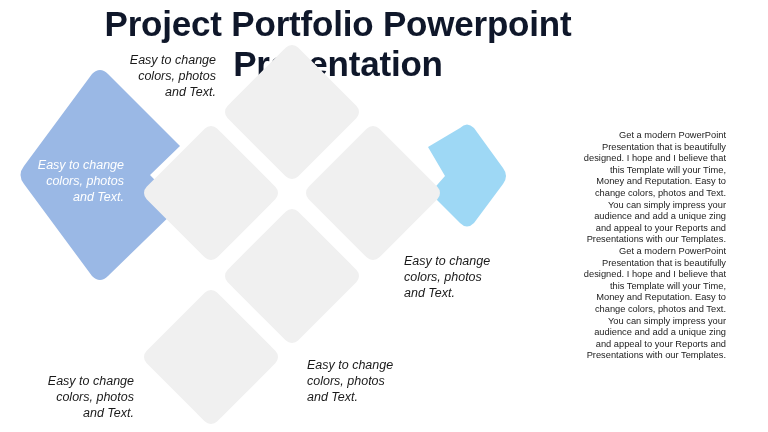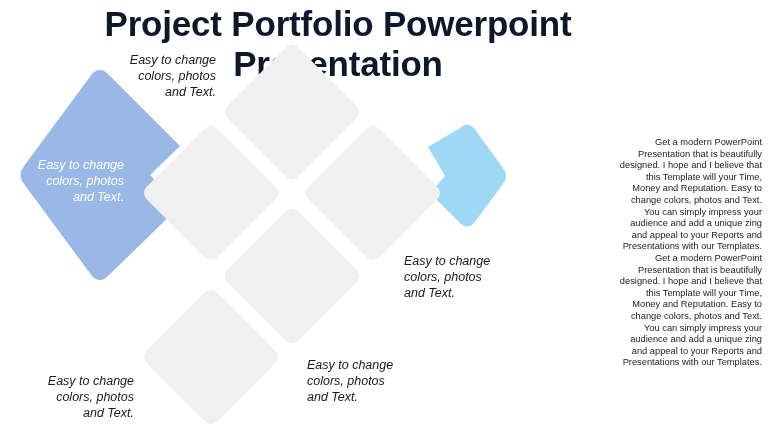--- a/index.html
+++ b/index.html
@@ -3,21 +3,21 @@
 <meta charset="utf-8">
 <style>
   html, body { margin:0; padding:0; }
   body { width:768px; height:432px; background:#ffffff; position:relative; overflow:hidden; font-family:"Liberation Sans", sans-serif; color:#1a1a1a; }
   .title { position:absolute; left:0; top:4px; width:676px; text-align:center; font-size:35px; font-weight:bold; color:#0f172a; letter-spacing:-0.2px; }
   svg.shapes { position:absolute; left:0; top:0; }
   .cap { position:absolute; font-size:12.5px; line-height:16px;font-style:italic; }
   .cap.right { text-align:right; }
   .cap.left { text-align:left; }
   .cap.white { color:#ffffff; }
-  .body-text { position:absolute; left:583px; top:137px; width:143px; text-align:right; font-size:9.3px; line-height:11.6px; color:#222;margin-left:36px; }
+  .body-text { position:absolute; left:583px; top:130px; width:143px; text-align:right; font-size:9.3px; line-height:11.6px; color:#222; }
 </style>
 </head>
 <body>
 
 <div class="title">Project Portfolio Powerpoint Presentation</div>
 
 <svg class="shapes" width="768" height="432" viewBox="0 0 768 432">
 
   <path d="M 92 74 Q 100 66 108 74 L 180 146 L 150 175 L 180 206 L 108 276 Q 100 284 92 276 L 24 184 Q 17 175 24 166 Z" fill="#9ab8e5"></path>
 

